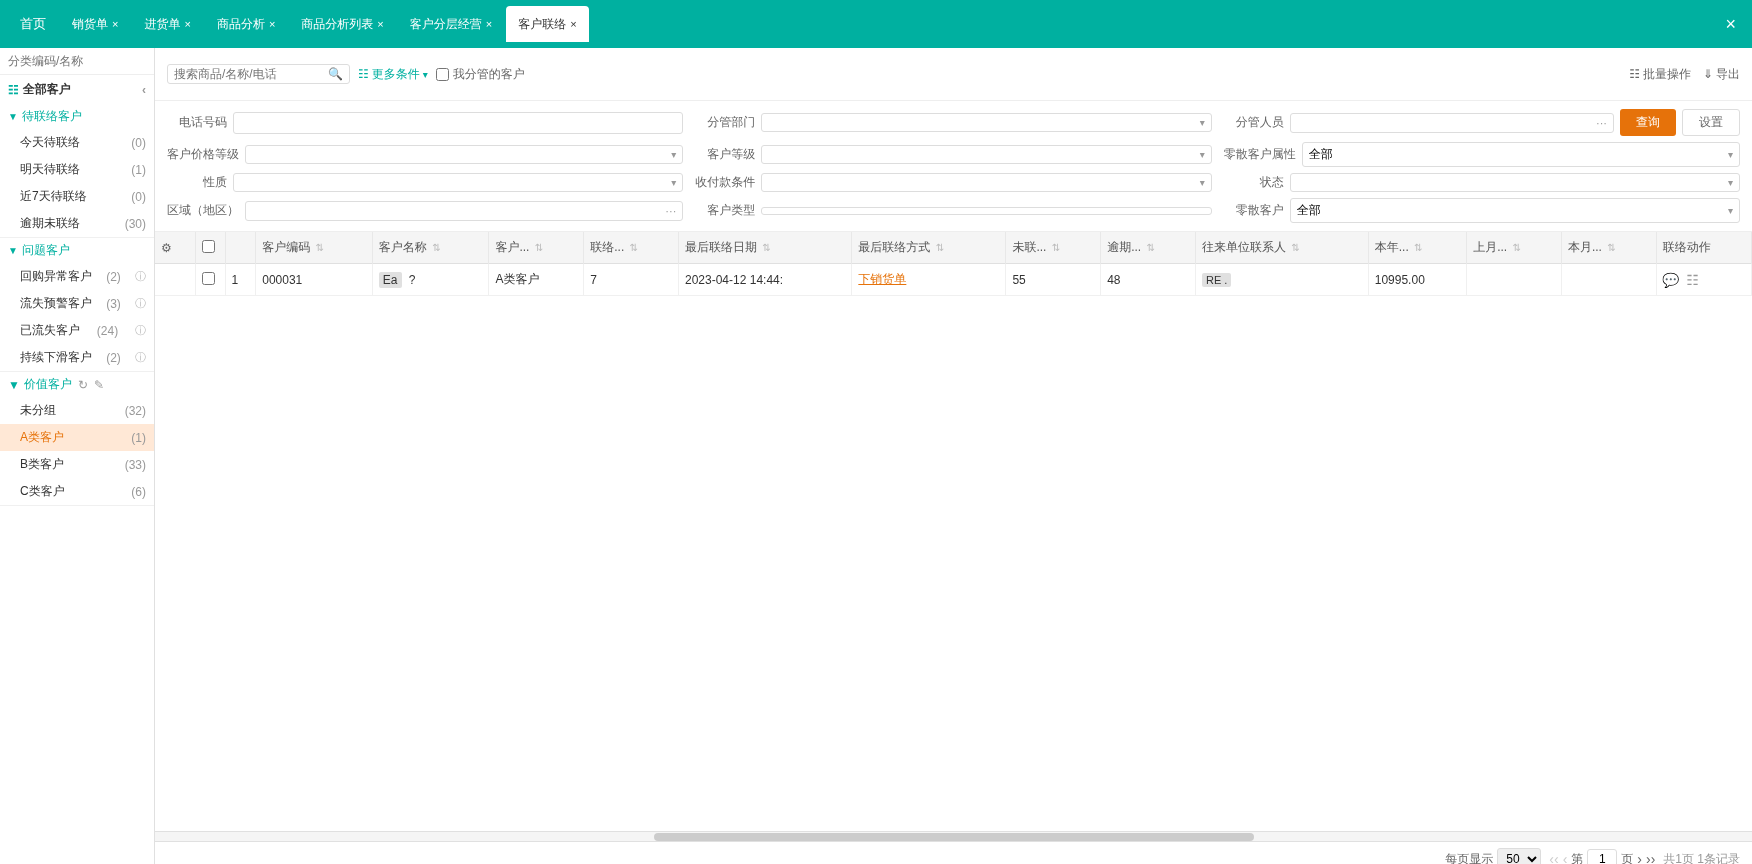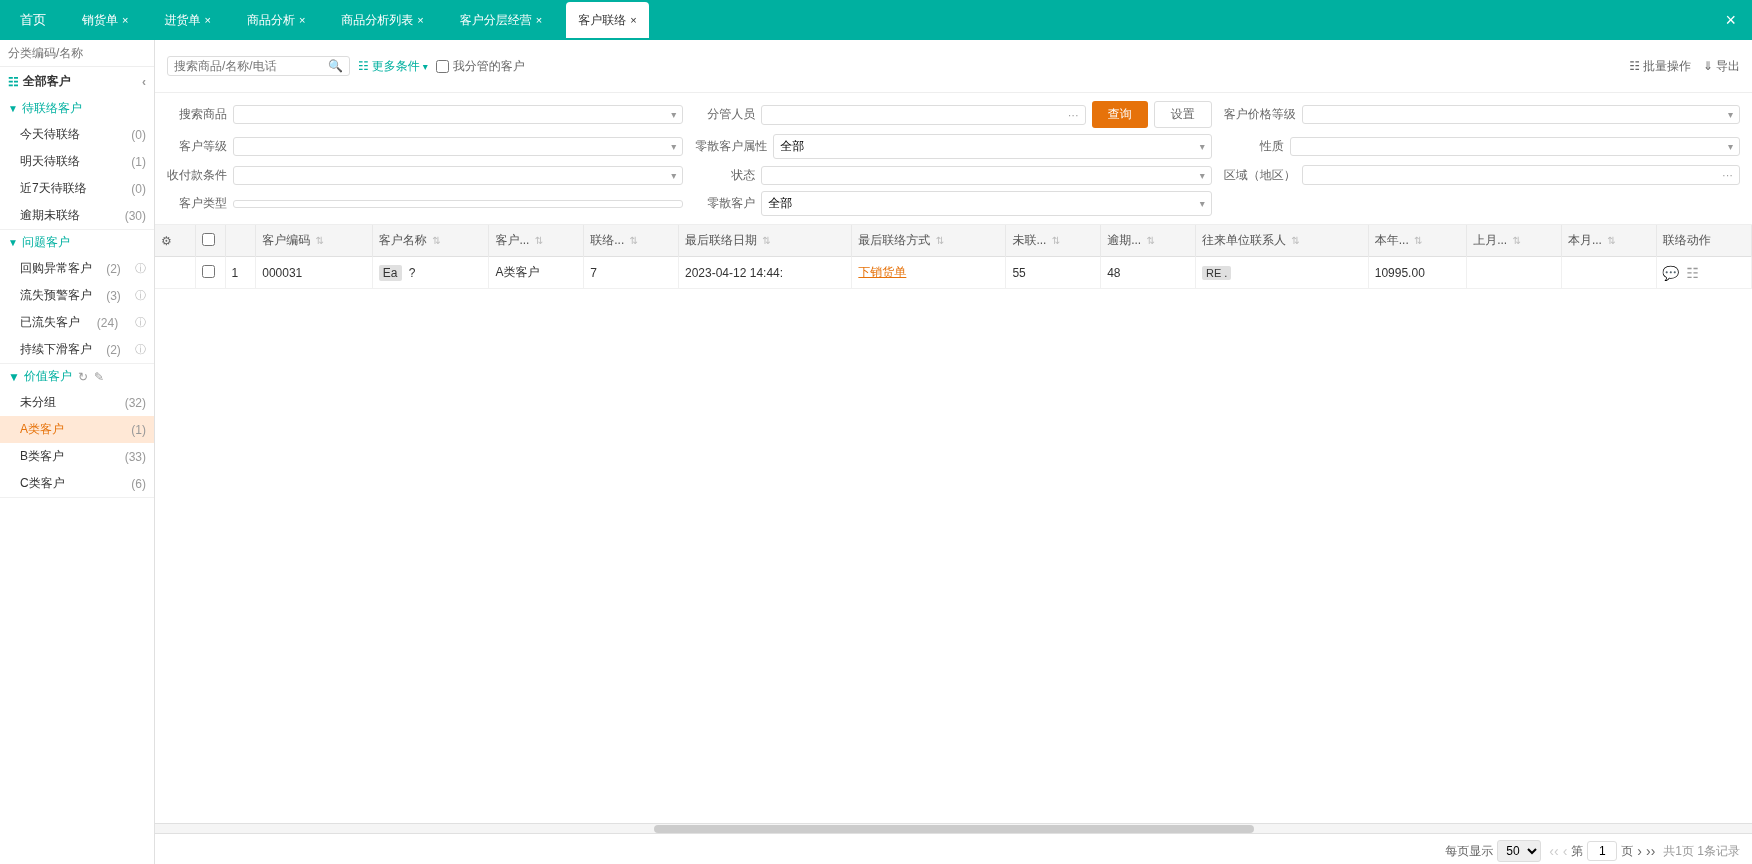--- a/index.html
+++ b/index.html
@@ -1,19 +1,19 @@
 <!DOCTYPE html>
 <html><head>
   <meta charset="utf-8">
   <style>
     * { box-sizing: border-box; margin: 0; padding: 0; font-family: 'Microsoft YaHei', sans-serif; font-size: 12px; }
     body { background: #f5f5f5; width: 1752px; height: 864px; overflow: hidden; }
 
     
-    .top-nav { background: #00b0a0; height: 40px; display: flex; align-items: center; padding: 0 8px; gap: 12px; }
+    .top-nav { background: #00b0a0; height: 48px; display: flex; align-items: center; padding: 0 8px; gap: 2px; }
     .nav-item { color: #fff; padding: 0 12px; height: 36px; display: flex; align-items: center; cursor: pointer; font-size: 13px; white-space: nowrap; }
     .nav-item.active { background: #fff; color: #333; border-radius: 4px 4px 0 0; }
     .nav-close { margin-left: 4px; font-size: 11px; cursor: pointer; }
     .nav-spacer { flex: 1; }
     .nav-close-all { color: #fff; font-size: 18px; cursor: pointer; padding: 0 8px; }
 
     
     .main { display: flex; height: calc(864px - 36px); }
 
     
@@ -231,21 +231,25 @@
         <div class="export-btn">
           <span>⇓</span>
           <span>导出</span>
         </div>
       </div>
     </div>
 
     <div class="filter-panel">
 
       <div class="filter-row">
-        <span class="filter-label">搜索商品</span>
+        <span class="filter-label">电话号码</span>
+        <input class="filter-input" type="text" style="">
+      </div>
+      <div class="filter-row">
+        <span class="filter-label">分管部门</span>
         <div class="filter-select">
           <span></span>
           <span class="arrow">▾</span>
         </div>
       </div>
       <div class="filter-row">
         <span class="filter-label">分管人员</span>
         <div class="filter-select">
           <span></span>
           <span class="filter-more">···</span>

